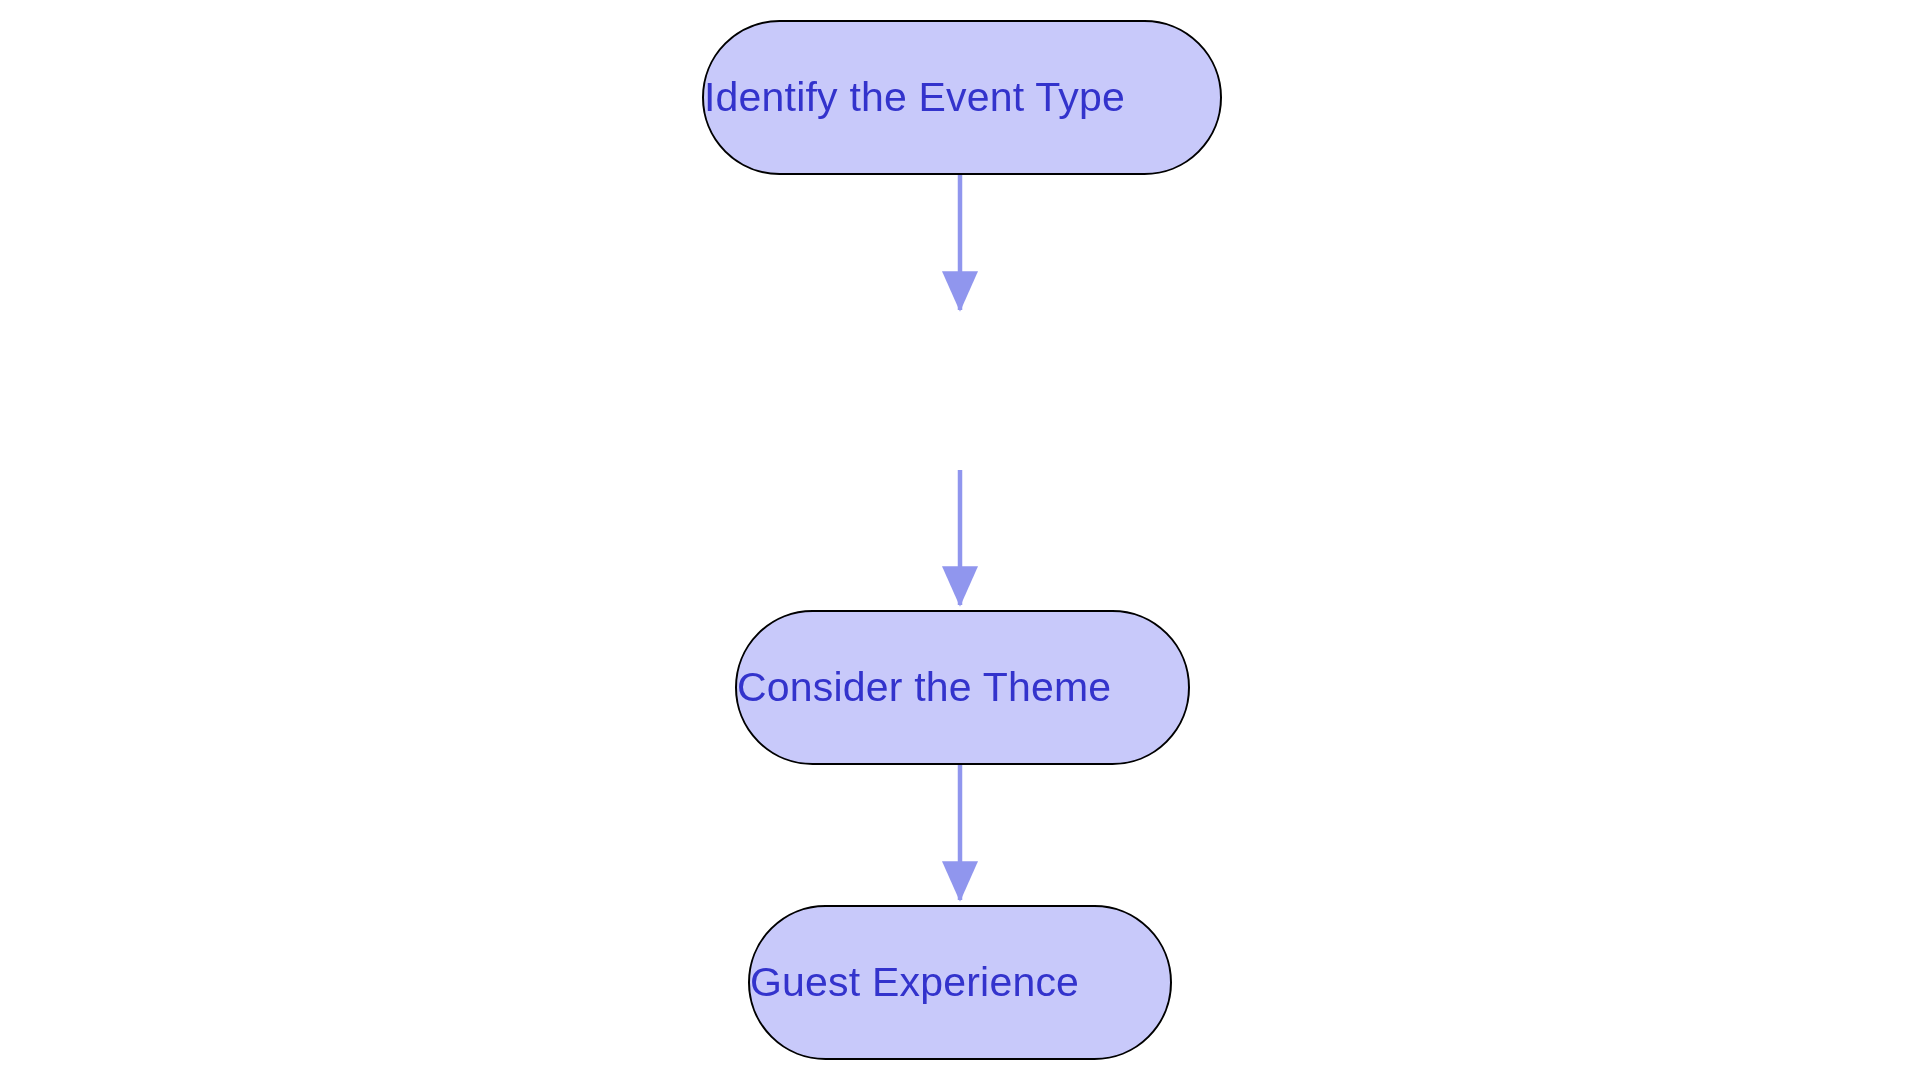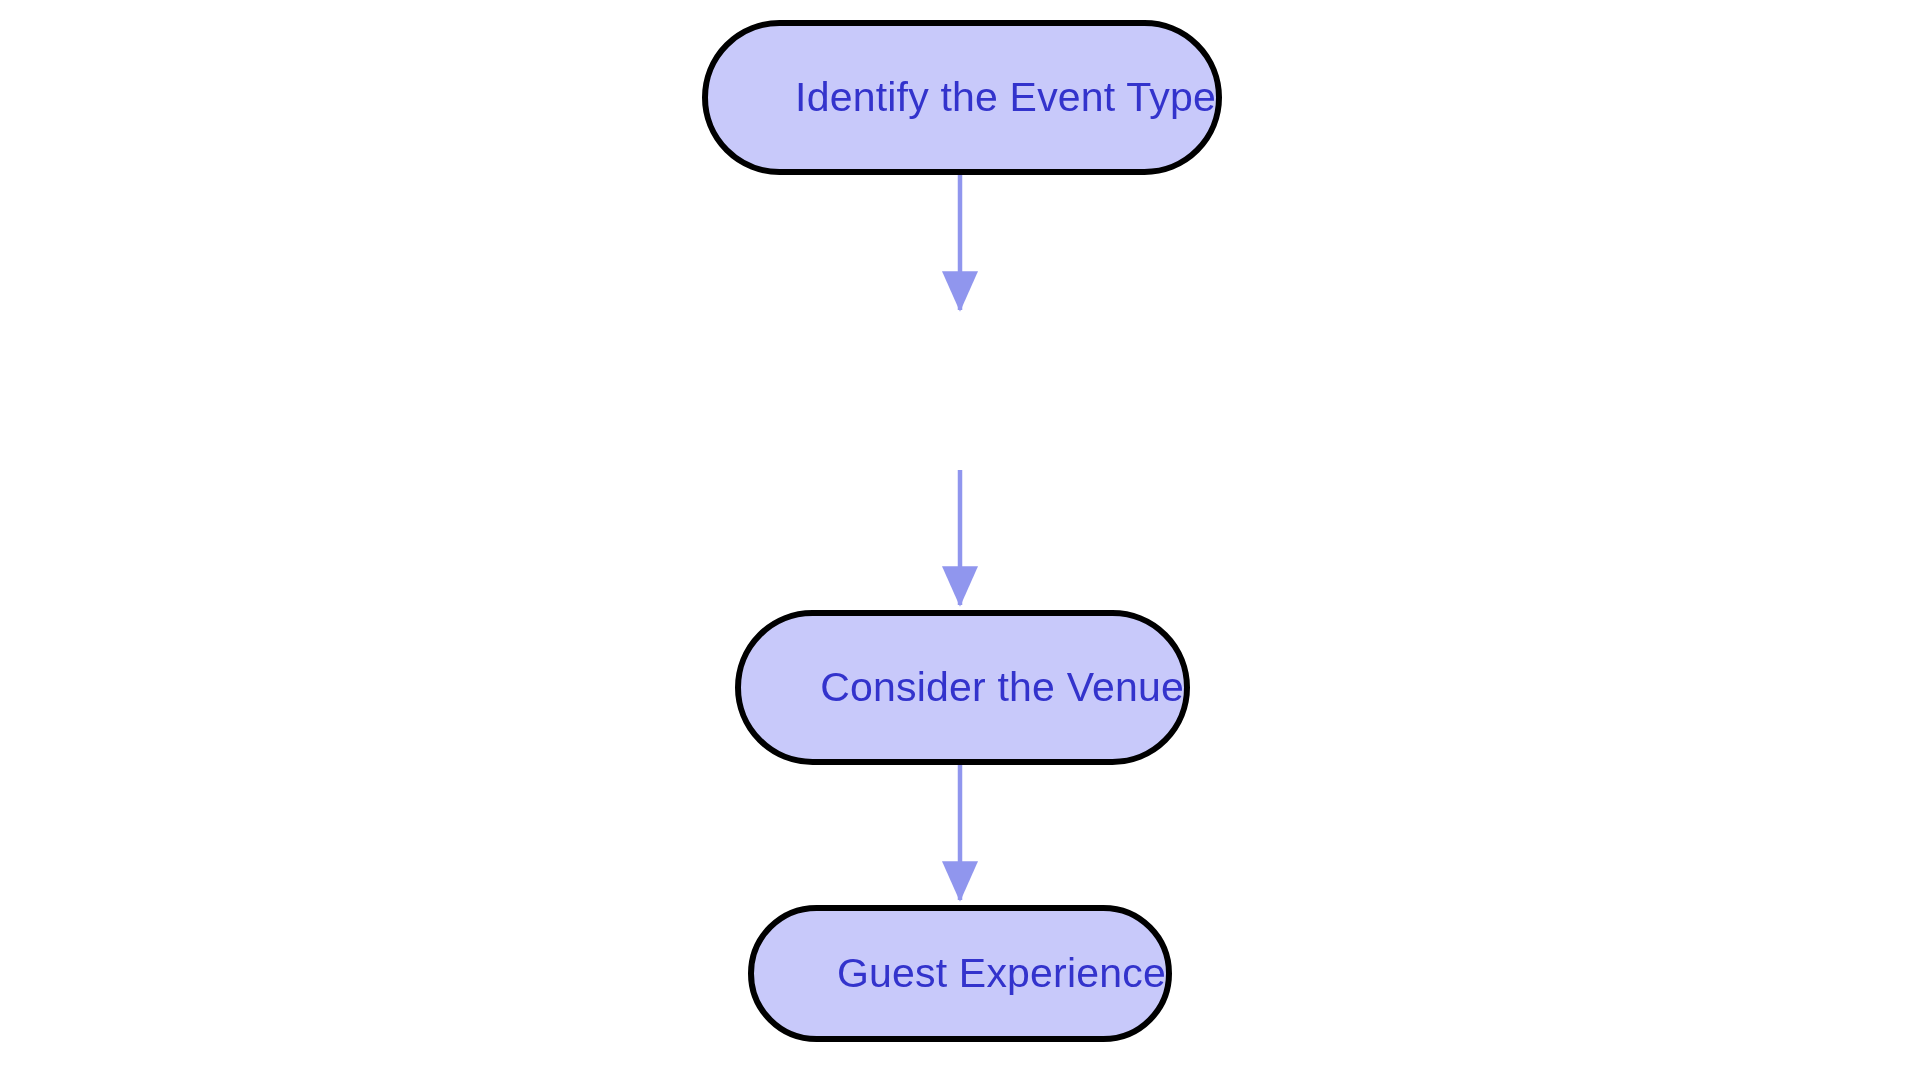--- a/index.html
+++ b/index.html
@@ -26,40 +26,40 @@
     top: 0;
     width: 1920px;
     height: 1083px;
     pointer-events: none;
   }
   .node {
     position: absolute;
     box-sizing: border-box;
     display: flex;
     align-items: center;
-    justify-content: flex-end;
+    justify-content: flex-start;
     background: #c8c9fa;
-    border: 6px solid #000000;
+    border: 2px solid #000000;
     border-radius: 78px;
     z-index: 2;
   }
   .node-label {
     font-family: "Liberation Sans", sans-serif;
     font-size: 41px;
     font-weight: 400;
     color: #3333cc;
     letter-spacing: 0.2px;
     white-space: nowrap;
     line-height: 1;
     text-align: center;
   }
   #node-1 { left: 702px; top: 20px;  width: 520px; height: 155px; }
   #node-2 { left: 725px; top: 315px; width: 472px; height: 155px; }
   #node-3 { left: 735px; top: 610px; width: 455px; height: 155px; }
-  #node-4 { left: 748px; top: 905px; width: 424px; height: 137px; }
+  #node-4 { left: 748px; top: 905px; width: 424px; height: 155px; }
 </style>
 </head>
 <body>
 
 <div id="flowchart-canvas">
 
   <svg class="edge-layer" viewBox="0 0 1920 1083" width="1920" height="1083" xmlns="http://www.w3.org/2000/svg">
     <defs>
       <marker id="arrowhead" markerWidth="9" markerHeight="8" refX="8.6" refY="4" orient="auto" markerUnits="strokeWidth">
         <path d="M 0 0 L 9 4 L 0 8 z" fill="#9096ee"></path>
@@ -78,20 +78,20 @@
       <line x1="960" y1="765" x2="960" y2="900" stroke="#9096ee" stroke-width="4.5" marker-end="url(#arrowhead)"></line>
     </g>
   </svg>
 
   <div class="node" id="node-1">
     <span class="node-label">Identify the Event Type</span>
   </div>
 
 
   <div class="node" id="node-3">
-    <span class="node-label">Consider the Venue</span>
+    <span class="node-label">Consider the Theme</span>
   </div>
 
   <div class="node" id="node-4">
     <span class="node-label">Guest Experience</span>
   </div>
 
 </div>
 
 </body></html>

